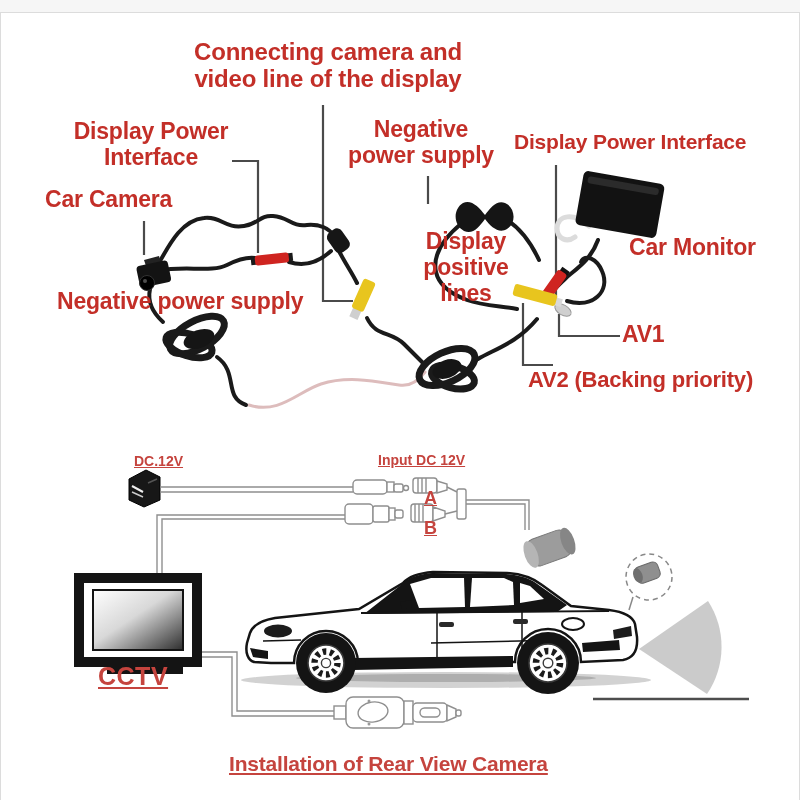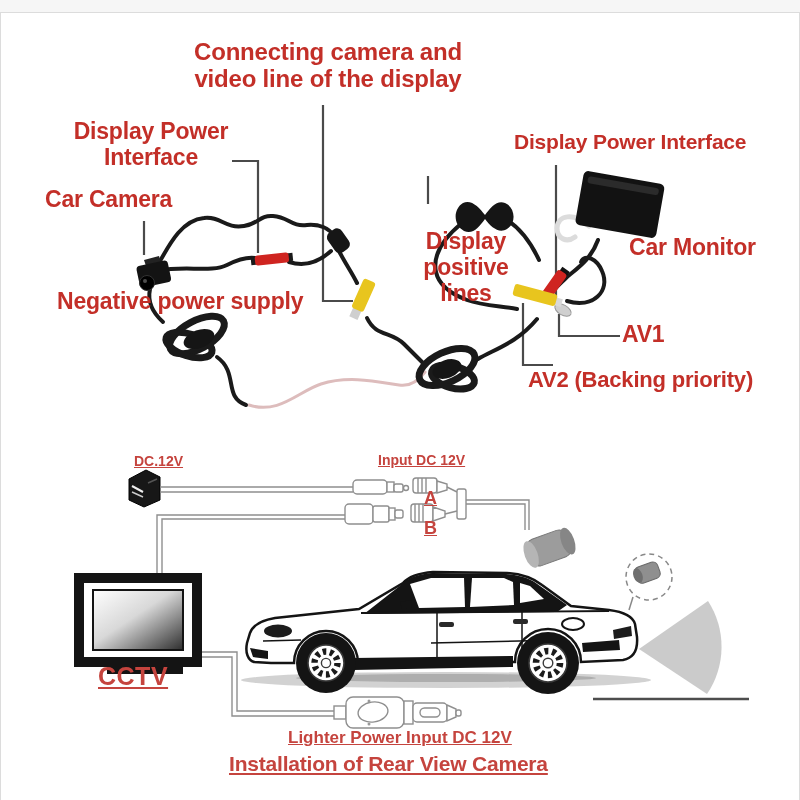--- a/index.html
+++ b/index.html
@@ -236,28 +236,29 @@
     <rect x="455" y="697" width="5" height="6" rx="2" class="thin"></rect>
   </g>
 </svg>
 
 <div class="lbl s24 center" style="left:167px;top:26px;width:320px;">Connecting camera and
 video line of the display</div>
 <div class="lbl center" style="left:55px;top:106px;width:190px;">Display Power
 Interface</div>
 <div class="lbl" style="left:44px;top:174px;">Car Camera</div>
 <div class="lbl" style="left:56px;top:276px;">Negative power supply</div>
+<div class="lbl center" style="left:340px;top:104px;width:160px;">Negative
+power supply</div>
 <div class="lbl center" style="left:395px;top:216px;width:140px;">Display
 positive lines</div>
 <div class="lbl s21" style="left:513px;top:117px;">Display Power Interface</div>
 <div class="lbl" style="left:628px;top:222px;">Car Monitor</div>
 <div class="lbl" style="left:621px;top:309px;">AV1</div>
 <div class="lbl s22" style="left:527px;top:355px;">AV2 (Backing priority)</div>
 
 <div class="lbl lbl2 s14" style="left:133px;top:441px;">DC.12V</div>
 <div class="lbl lbl2 s14" style="left:377px;top:440px;">Input DC 12V</div>
 <div class="lbl lbl2 s18" style="left:423px;top:475px;">A</div>
 <div class="lbl lbl2 s18" style="left:423px;top:505px;">B</div>
 <div class="lbl lbl2 s25" style="left:97px;top:649px;">CCTV</div>
-<div class="lbl lbl2 s17" style="left:287px;top:715px;">Lighter Power Input DC 12V</div>
 <div class="lbl lbl2 s21" style="left:228px;top:739px;">Installation of Rear View Camera</div>
 
 </div>
 
 </body></html>

